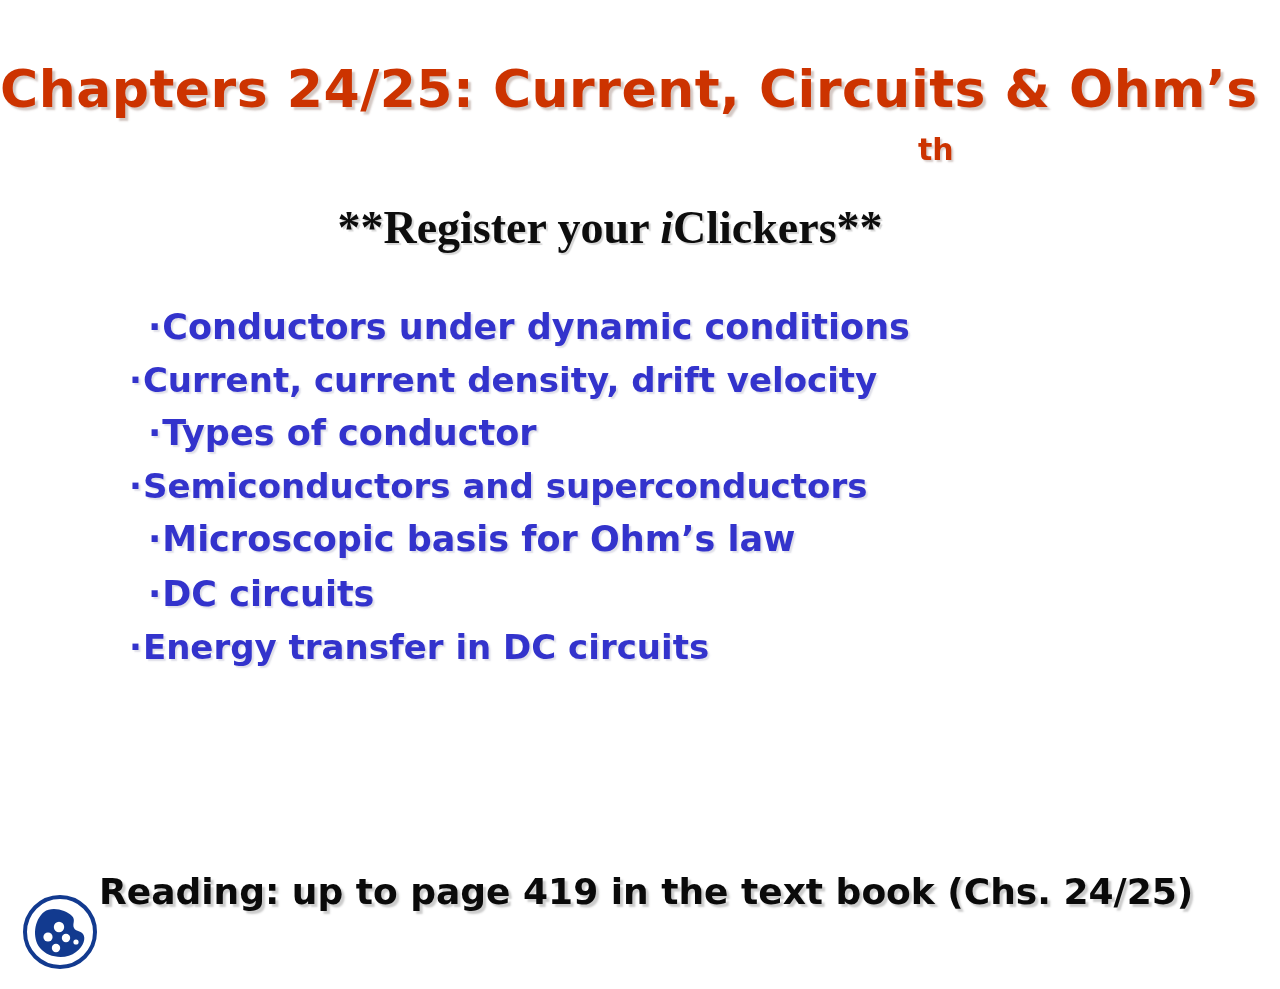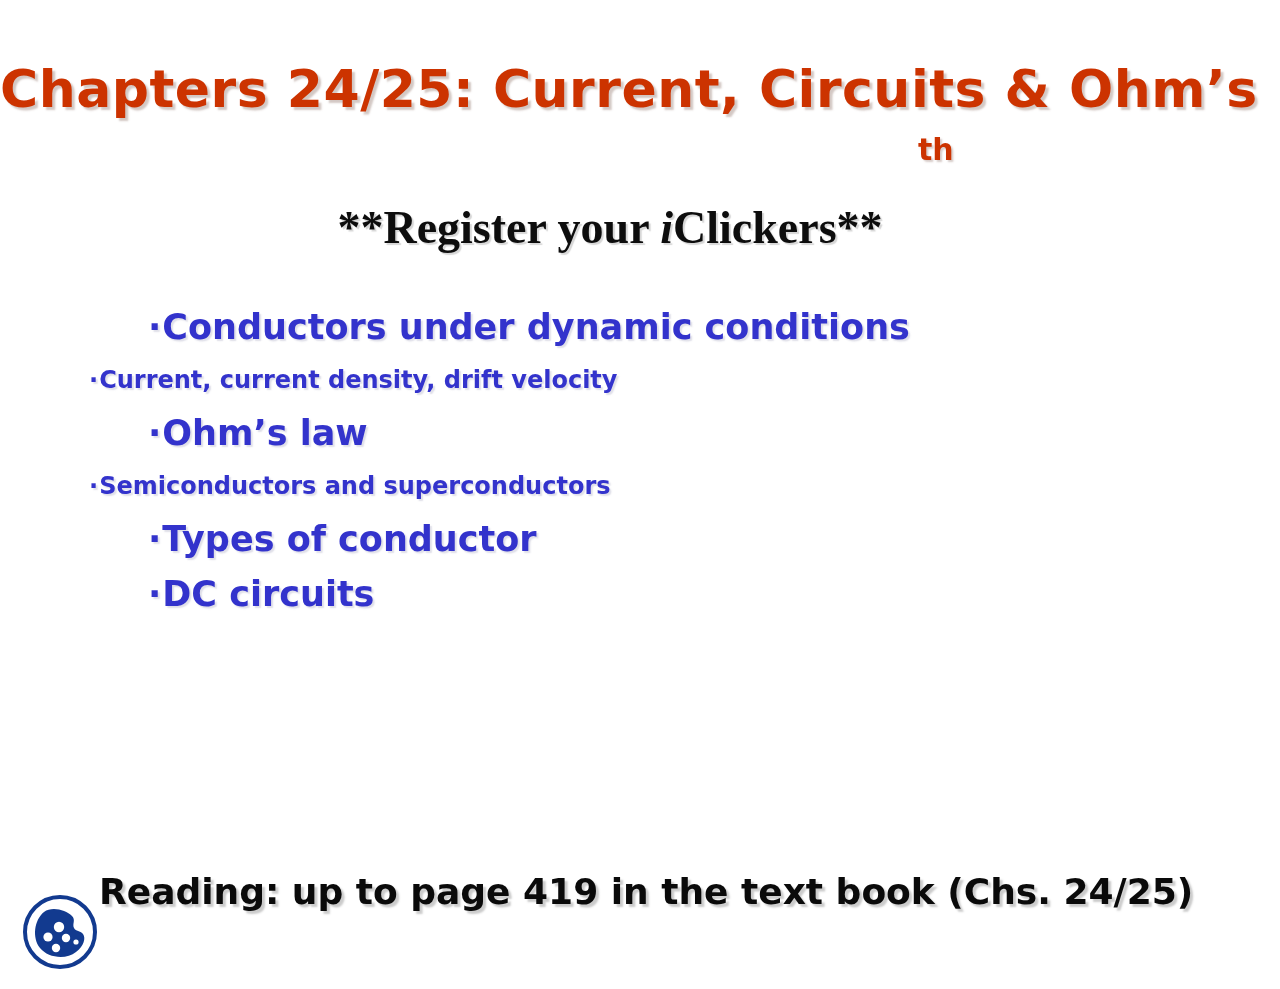--- a/index.html
+++ b/index.html
@@ -86,22 +86,23 @@
     text-shadow: 2px 2px 1.5px rgba(150,150,180,0.30);
     white-space: nowrap;
   }
   .bullet-row.lvl1 {
     padding-left: 148px;
     font-size: 35px;
     line-height: 55px;
   }
   .bullet-row.lvl2 {
     padding-left: 89px;
-    font-size: 24px;
+    font-size: 34px;
     line-height: 51px;
+    margin-left: 40px;
   }
   .bullet-dot {
     display: inline-block;
     margin-right: 1px;
   }
   .sup-small {
     font-size: 0.62em;
     vertical-align: super;
     line-height: 0;
   }
@@ -155,30 +156,31 @@
   <div class="register-line">
     <span class="register-text"><span>**Register your </span><span class="ital">i</span><span>Clickers**</span></span>
   </div>
 
   <div class="bullets">
 
     <div class="bullet-row lvl1"><span class="bullet-dot">·</span><span>Conductors under dynamic conditions</span></div>
 
     <div class="bullet-row lvl2"><span class="bullet-dot">·</span><span>Current, current density, drift velocity</span></div>
 
-    <div class="bullet-row lvl1"><span class="bullet-dot">·</span><span>Ohm’s law</span></div>
+
+    <div class="bullet-row lvl1"><span class="bullet-dot">·</span><span>Types of conductor</span></div>
 
     <div class="bullet-row lvl2"><span class="bullet-dot">·</span><span>Semiconductors and superconductors</span></div>
 
-    <div class="bullet-row lvl1"><span class="bullet-dot">·</span><span>Types of conductor</span></div>
-
+    <div class="bullet-row lvl1"><span class="bullet-dot">·</span><span>Microscopic basis for Ohm’s law</span></div>
 
     <div class="bullet-row lvl1"><span class="bullet-dot">·</span><span>DC circuits</span></div>
 
 
+    <div class="bullet-row lvl2"><span class="bullet-dot">·</span><span>Energy transfer in DC circuits</span></div>
 
   </div>
 
   <div class="reading-line">Reading: up to page 419 in the text book (Chs. 24/25)</div>
 
   <div class="docsity-logo">
     <svg viewBox="0 0 84 84" width="84" height="84" aria-hidden="true">
       <circle cx="42" cy="42" r="35" fill="none" stroke="#123a8f" stroke-width="4"></circle>
       <path d="M26 22 C16 30 14 48 22 58 C30 68 48 70 58 62 C66 56 68 48 65 44
                C62 40 58 42 56 38 C54 34 58 30 54 26 C48 20 34 16 26 22 Z" fill="#123a8f"></path>

